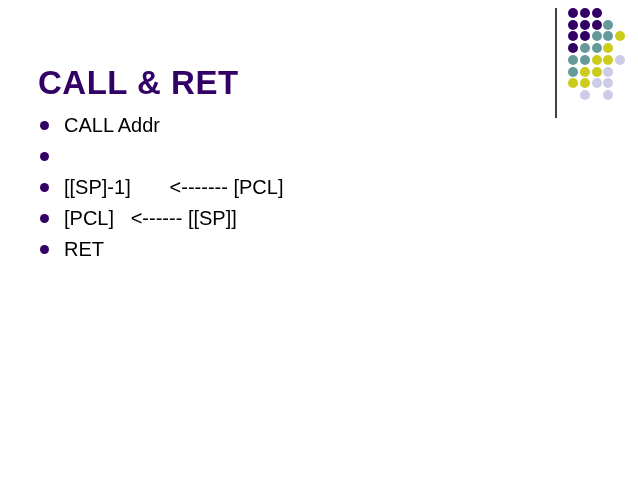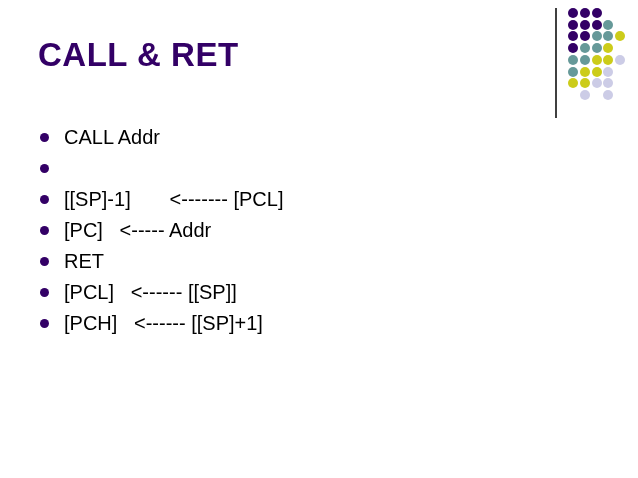--- a/index.html
+++ b/index.html
@@ -7,32 +7,32 @@
     --divider:#404040; --background:#ffffff;
   }
   html,body{margin:0;padding:0;}
   body{
     width:638px;height:478px;background:var(--background);
     font-family:"Liberation Sans", sans-serif;
     position:relative;overflow:hidden;
   }
   .slide{position:absolute;inset:0;}
   .slide-title{
-    position:absolute;left:38px;top:36px;margin:0;
+    position:absolute;left:38px;top:64px;margin:0;
     font-size:33px;font-weight:bold;color:var(--title);
     letter-spacing:0.5px;white-space:pre;
   }
   .divider-line{
     position:absolute;left:555px;top:8px;width:2px;height:110px;
     background:var(--divider);
   }
   .dot-grid{position:absolute;left:568px;top:8px;width:64px;height:100px;}
   .deco-dot{position:absolute;width:10px;height:10px;border-radius:50%;}
   .bullet-list{
-    position:absolute;left:40px;top:122px;margin:0;padding:0;
+    position:absolute;left:40px;top:110px;margin:0;padding:0;
     list-style:none;
   }
   .bullet-item{
     display:flex;align-items:center;height:31px;
   }
   .bullet-dot{
     width:9px;height:9px;border-radius:50%;background:var(--bullet);
     margin-right:15px;flex:0 0 auto;
   }
   .bullet-text{
@@ -87,28 +87,20 @@
       </li>
       <li class="bullet-item">
         <span class="bullet-dot"></span>
       </li>
       <li class="bullet-item">
         <span class="bullet-dot"></span>
         <span class="bullet-text">[[SP]-1]       &lt;------- [PCL]</span>
       </li>
       <li class="bullet-item">
         <span class="bullet-dot"></span>
-        <span class="bullet-text">[PC]   &lt;----- Addr</span>
+        <span class="bullet-text">[PCL]   &lt;------ [[SP]]</span>
       </li>
       <li class="bullet-item">
         <span class="bullet-dot"></span>
         <span class="bullet-text">RET</span>
       </li>
-      <li class="bullet-item">
-        <span class="bullet-dot"></span>
-        <span class="bullet-text">[PCL]   &lt;------ [[SP]]</span>
-      </li>
-      <li class="bullet-item">
-        <span class="bullet-dot"></span>
-        <span class="bullet-text">[PCH]   &lt;------ [[SP]+1]</span>
-      </li>
     </ul>
 </div>
 
 </body></html>

